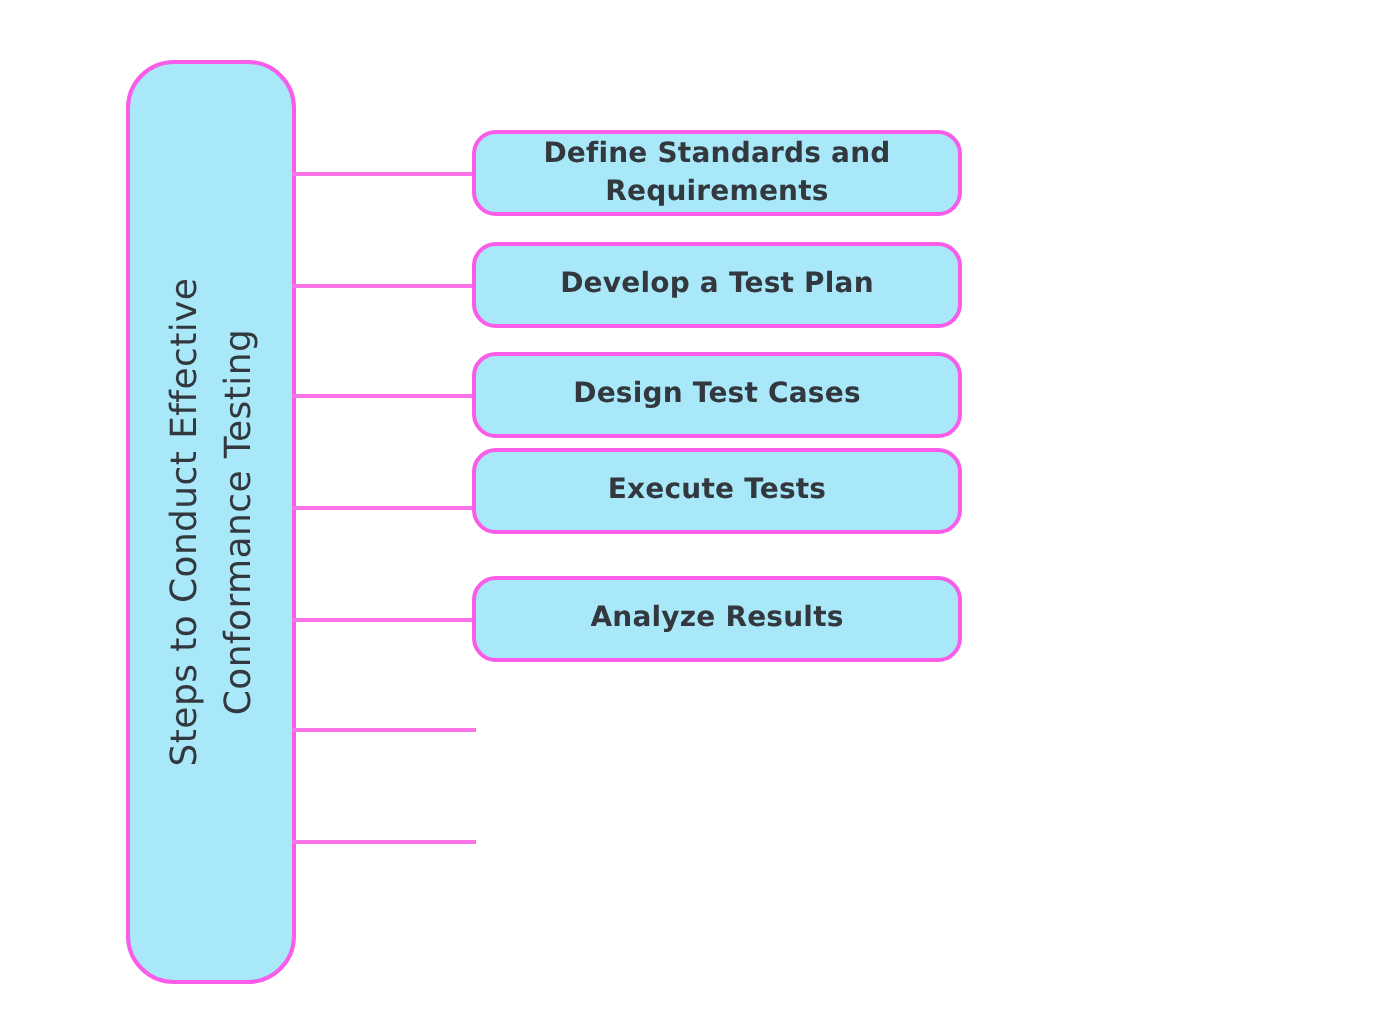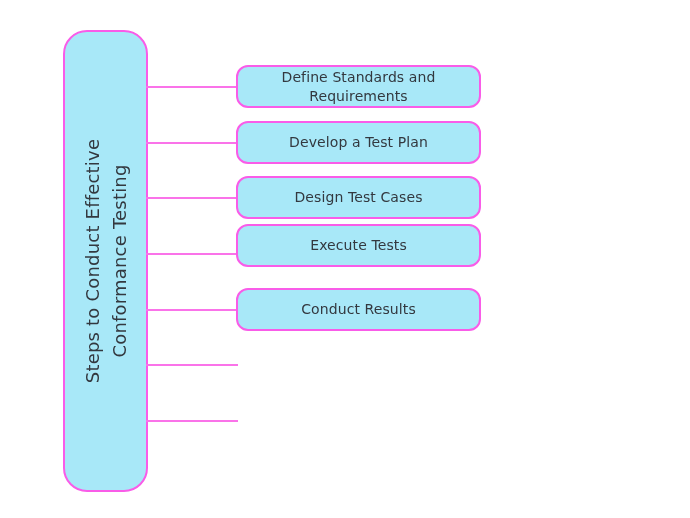--- a/index.html
+++ b/index.html
@@ -60,21 +60,21 @@
     background: var(--box-fill);
     border: 2px solid var(--box-border);
     border-radius: 12px;
     display: flex;
     align-items: center;
     justify-content: center;
   }
   .step-label {
     font-size: 14px;
     line-height: 1.35;
-    font-weight: 400;
+    font-weight: 700;
     letter-spacing: 0.1px;
     color: var(--text);
     text-align: center;
     white-space: pre-line;
   }
 </style>
 </head>
 <body>
 
 <div class="canvas">
@@ -99,16 +99,16 @@
   <div class="step-box" style="top:176px">
     <span class="step-label">Design Test Cases</span>
   </div>
   <div class="step-box" style="top:121px">
     <span class="step-label">Develop a Test Plan</span>
   </div>
   <div class="step-box" style="top:224px">
     <span class="step-label">Execute Tests</span>
   </div>
   <div class="step-box" style="top:288px">
-    <span class="step-label">Conduct Results</span>
+    <span class="step-label">Analyze Results</span>
   </div>
 
 </div>
 
 </body></html>

